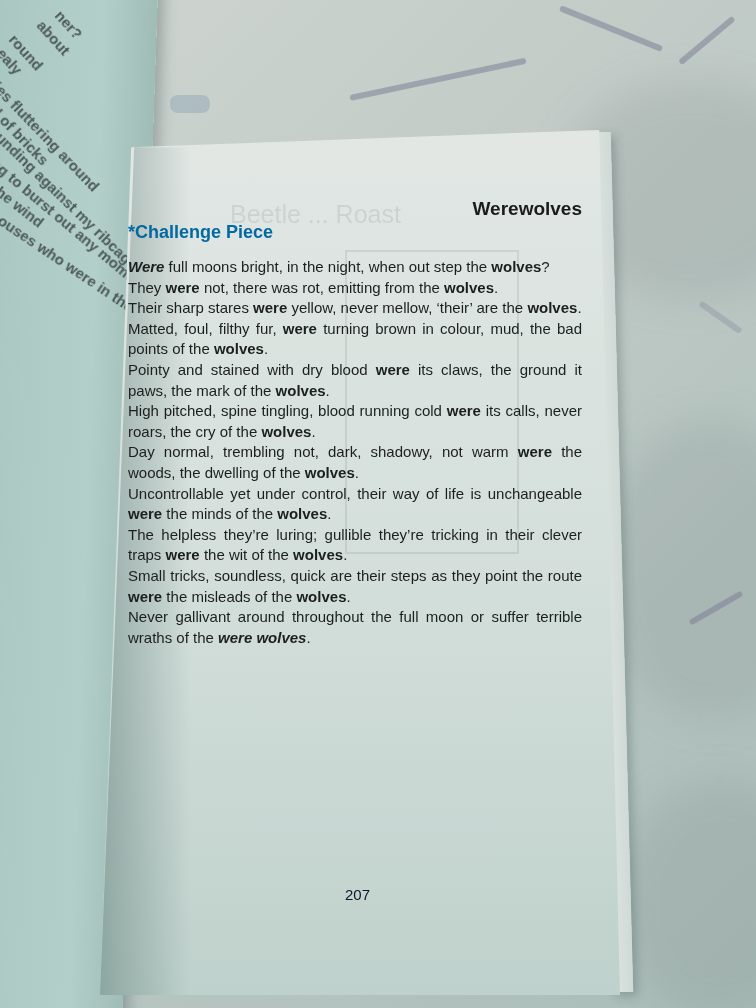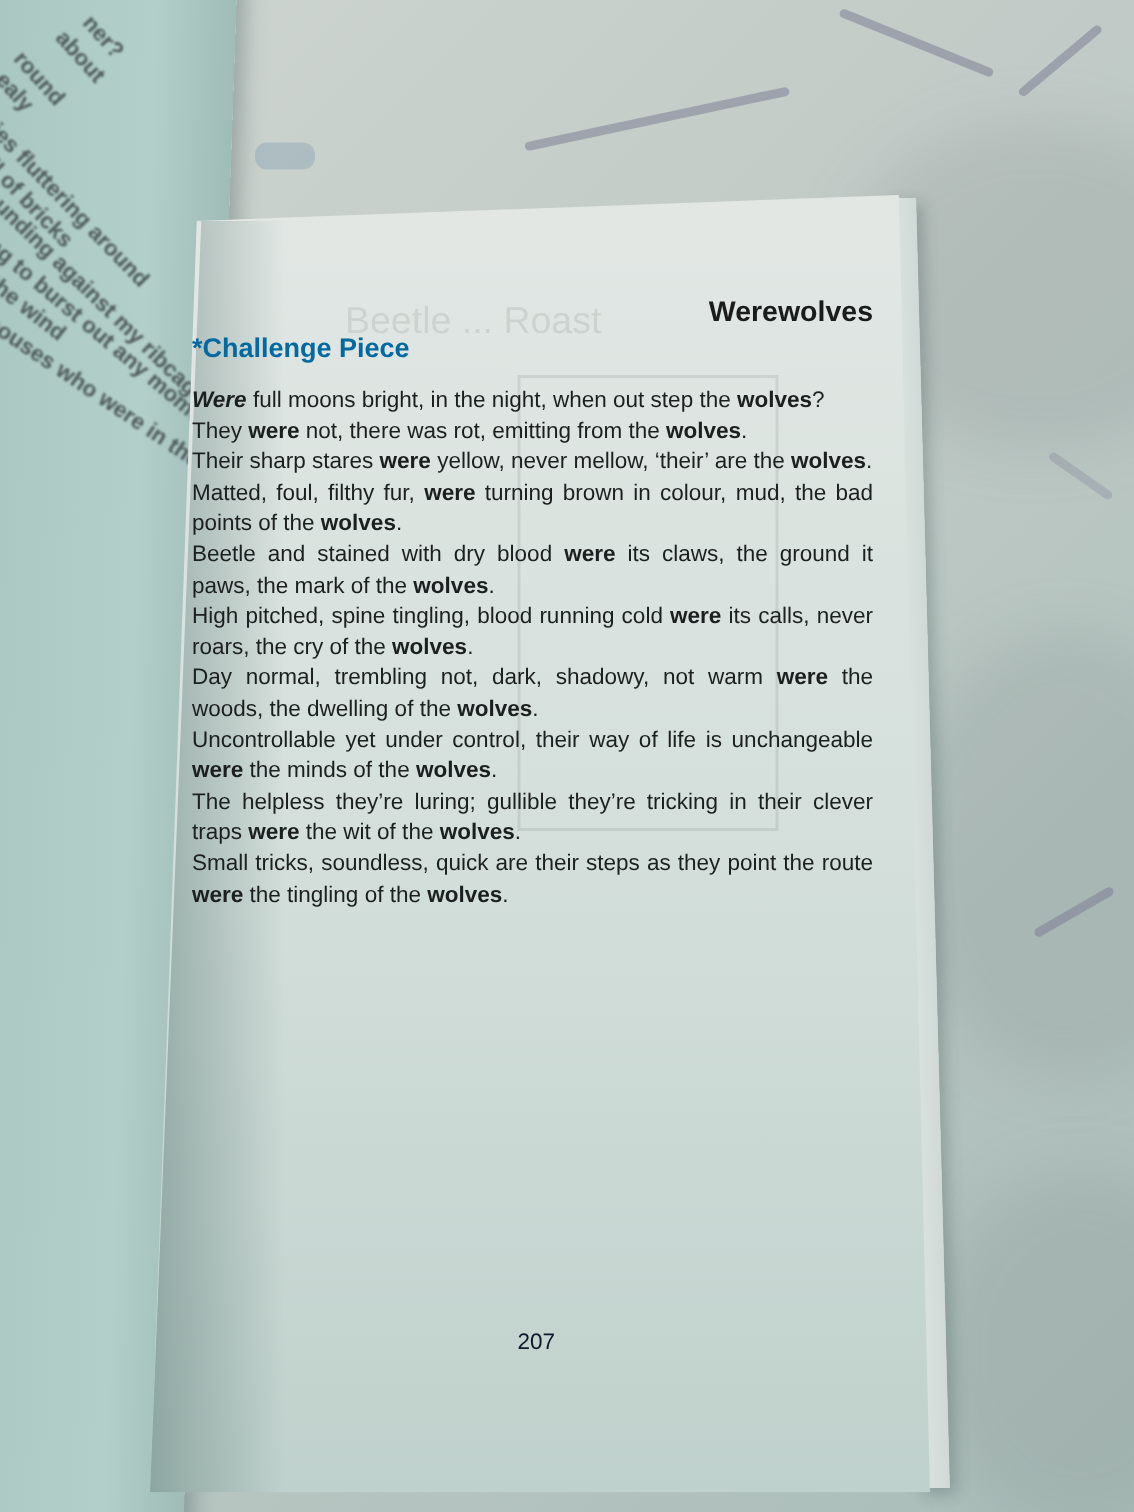--- a/index.html
+++ b/index.html
@@ -107,22 +107,23 @@
 <div class="gutter-shade"></div>
 
 <div class="content">
   <h1 class="title">Werewolves</h1>
   <div class="subtitle">*Challenge Piece</div>
   <div class="poem" id="poem">
       <div class="stanza"><span class="bi">Were</span><span> full moons bright, in the night, when out step the </span><b>wolves</b><span>?</span></div>
       <div class="stanza"><span>They </span><b>were</b><span> not, there was rot, emitting from the </span><b>wolves</b><span>.</span></div>
       <div class="stanza"><span>Their sharp stares </span><b>were</b><span> yellow, never mellow, ‘their’ are the </span><b>wolves</b><span>.</span></div>
       <div class="stanza"><span>Matted, foul, filthy fur, </span><b>were</b><span> turning brown in colour, mud, the bad points of the </span><b>wolves</b><span>.</span></div>
-      <div class="stanza"><span>Beetle and stained with dry blood </span><b>were</b><span> its claws, the ground it paws, the mark of the </span><b>wolves</b><span>.</span></div>
+      <div class="stanza"><span>Pointy and stained with dry blood </span><b>were</b><span> its claws, the ground it paws, the mark of the </span><b>wolves</b><span>.</span></div>
       <div class="stanza"><span>High pitched, spine tingling, blood running cold </span><b>were</b><span> its calls, never roars, the cry of the </span><b>wolves</b><span>.</span></div>
       <div class="stanza"><span>Day normal, trembling not, dark, shadowy, not warm </span><b>were</b><span> the woods, the dwelling of the </span><b>wolves</b><span>.</span></div>
       <div class="stanza"><span>Uncontrollable yet under control, their way of life is unchangeable </span><b>were</b><span> the minds of the </span><b>wolves</b><span>.</span></div>
       <div class="stanza"><span>The helpless they’re luring; gullible they’re tricking in their clever traps </span><b>were</b><span> the wit of the </span><b>wolves</b><span>.</span></div>
-      <div class="stanza"><span>Small tricks, soundless, quick are their steps as they point the route </span><b>were</b><span> the tingling of the </span><b>wolves</b><span>.</span></div>
+      <div class="stanza"><span>Small tricks, soundless, quick are their steps as they point the route </span><b>were</b><span> the misleads of the </span><b>wolves</b><span>.</span></div>
+      <div class="stanza"><span>Never gallivant around throughout the full moon or suffer terrible wraths of the </span><span class="bi">were wolves</span><span>.</span></div>
     </div>
 </div>
 
 <div class="page-number">207</div>
 
 </body></html>

